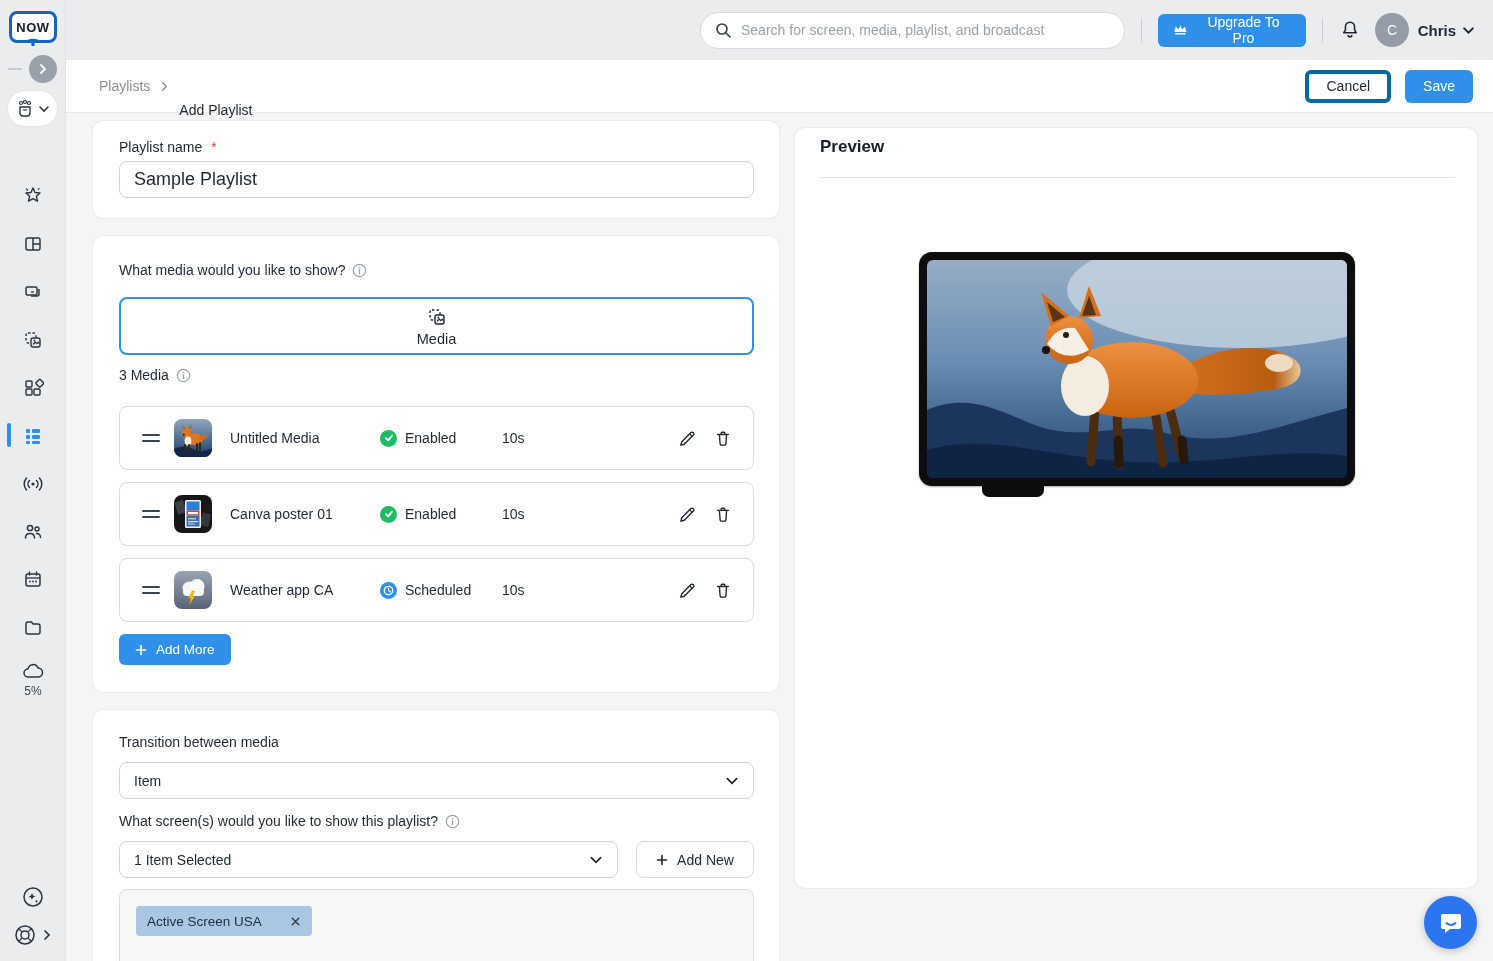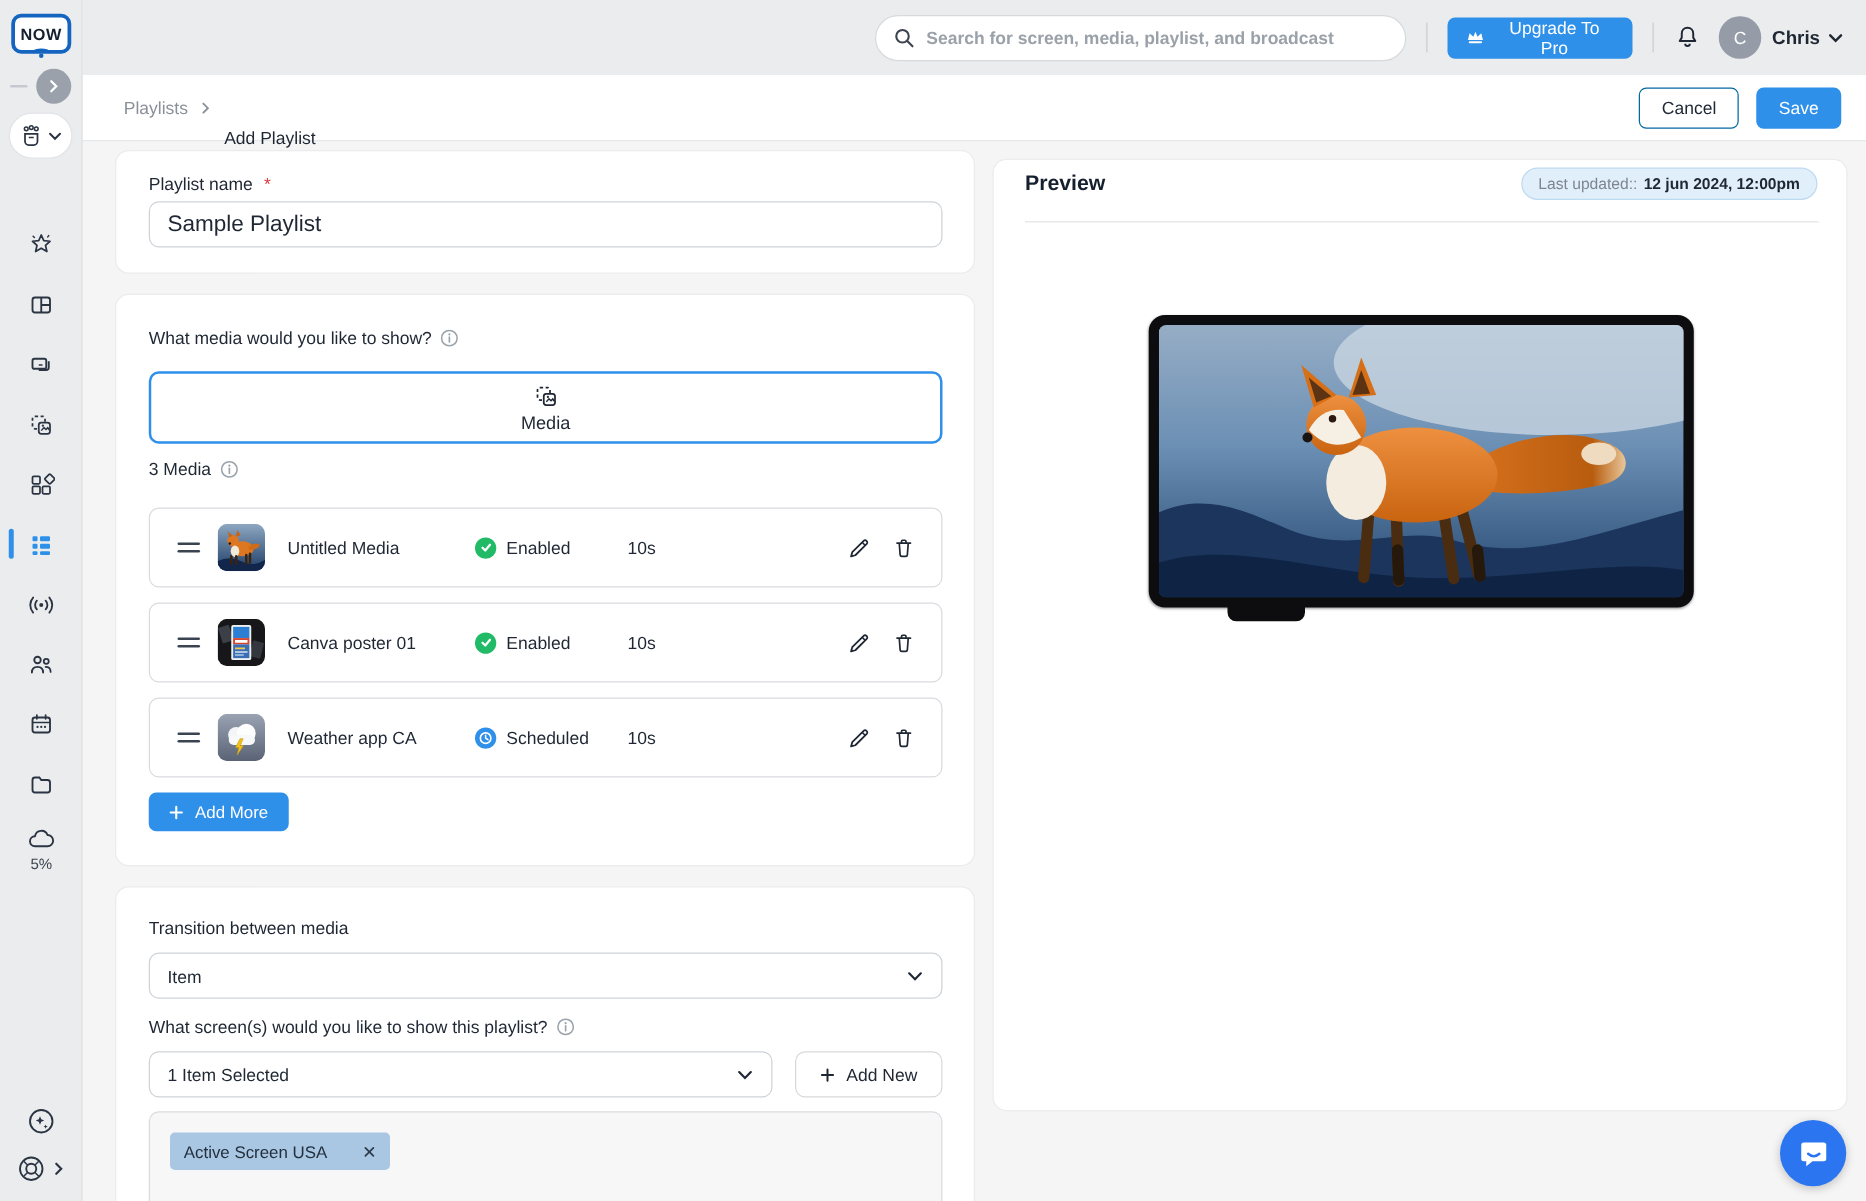--- a/index.html
+++ b/index.html
@@ -16,36 +16,36 @@
   .rail-items { position:absolute; left:0; top:172px; width:66px; display:flex; flex-direction:column; }
   .rail-item { position:relative; height:48px; display:flex; align-items:center; justify-content:center; cursor:pointer; }
   .rail-item .abar { position:absolute; left:7px; top:11px; width:4px; height:24px; border-radius:3px; background:#2e90e9; }
   .rail-usage { text-align:center; font-size:12px; color:#3c4450; margin-top:-8px; }
   .rail-bottom { position:absolute; left:0; bottom:14px; width:66px; display:flex; flex-direction:column; gap:14px; align-items:center; }
   .rail-bottom .row { display:flex; align-items:center; gap:4px; cursor:pointer; }
 
   
   .topbar { position:absolute; left:66px; top:0; width:1427px; height:60px; background:#eaecee; display:flex; align-items:center; z-index:20; }
   .search { margin-left:634px; width:433px; height:37px; background:#fff; border:1px solid #d7dadd; border-radius:19px; display:flex; align-items:center; padding:0 14px; gap:9px; }
-  .search input { border:none; outline:none; flex:1; font-size:14px; color:#6d28d9; background:transparent; font-family:inherit;font-weight:bold; }
+  .search input { border:none; outline:none; flex:1; font-size:14px; color:#6d28d9; background:transparent; font-family:inherit; }
   .search input::placeholder { color:#9aa1a9; }
   .vdiv { width:1px; height:24px; background:#c9ccd1; margin:0 16px; }
   .upgrade-btn { height:33px; padding:0 15px; background:#2e90e9; color:#fff; border:none; border-radius:6px; font-size:14px; display:flex; align-items:center; gap:8px; cursor:pointer; font-family:inherit; }
   .bell-btn { background:none; border:none; cursor:pointer; display:flex; margin-right:14px; }
   .avatar { width:34px; height:34px; border-radius:50%; background:#959ca7; color:#fff; font-size:14px; display:flex; align-items:center; justify-content:center; margin-right:9px; }
   .username { font-size:15px; font-weight:bold; color:#1e2733; margin-right:6px; }
   .user-menu { display:flex; align-items:center; cursor:pointer; margin-right:18px; }
 
   
   .subheader { position:absolute; left:66px; top:60px; width:1427px; height:53px; background:#fff; border-bottom:1px solid #e6e8ea; display:flex; align-items:center; padding:0 20px 0 33px; z-index:10; }
   .crumbs { display:flex; align-items:center; gap:9px; font-size:14px; }
   .crumb-parent { color:#8a9099; cursor:pointer; }
   .crumb-current { color:#1e2733;margin-top:48px; }
   .subheader .actions { margin-left:auto; display:flex; gap:14px; }
-  .btn-cancel { height:33px; padding:0 17px; background:#fff; border:1px solid #0369a1; border-radius:6px; font-size:14px; color:#1e2733; cursor:pointer; font-family:inherit; }
+  .btn-cancel { height:33px; padding:0 17px; background:#fff; border:4px solid #0369a1; border-radius:6px; font-size:14px; color:#1e2733; cursor:pointer; font-family:inherit; }
   .btn-save { height:33px; padding:0 18px; background:#2e90e9; border:none; border-radius:6px; font-size:14px; color:#fff; cursor:pointer; font-family:inherit; }
 
   
   .content { position:absolute; left:66px; top:113px; width:1427px; height:848px; background:#f5f5f6; overflow:hidden; }
   .card { position:absolute; background:#fff; border-radius:10px; box-shadow:0 0 0 1px #ececee; }
   .card1 { left:27px; top:8px;  width:686px; height:97px; }
   .card2 { left:27px; top:123px; width:686px; height:456px; }
   .card3 { left:27px; top:597px; width:686px; height:380px; }
 
   .fld-label { position:absolute; left:26px; font-size:14px; color:#1e2733; display:flex; align-items:center; gap:7px; }
@@ -506,24 +506,20 @@
           <svg width="11" height="11" viewBox="0 0 12 12">
               <path d="M2.5 2.5 L9.5 9.5 M9.5 2.5 L2.5 9.5" stroke="#2e3b49" stroke-width="1.5" stroke-linecap="round"></path>
             </svg>
         </span>
       </span>
     </div>
   </section>
 
   <section class="preview">
     <div class="pv-title">Preview</div>
-    <div class="pv-badge">
-      <span class="k">Last updated::</span>
-      <span class="v">12 jun 2024, 12:00pm</span>
-    </div>
     <div class="pv-divider"></div>
 
     <div class="tv">
       <div class="tv-screen">
         <svg width="420" height="218" viewBox="0 0 420 218" preserveAspectRatio="none">
           <defs>
             <linearGradient id="sky" x1="0" y1="0" x2="0" y2="1">
               <stop offset="0" stop-color="#96adc5"></stop>
                 <stop offset=".45" stop-color="#6b8fb4"></stop>
                 <stop offset="1" stop-color="#23456f"></stop>

